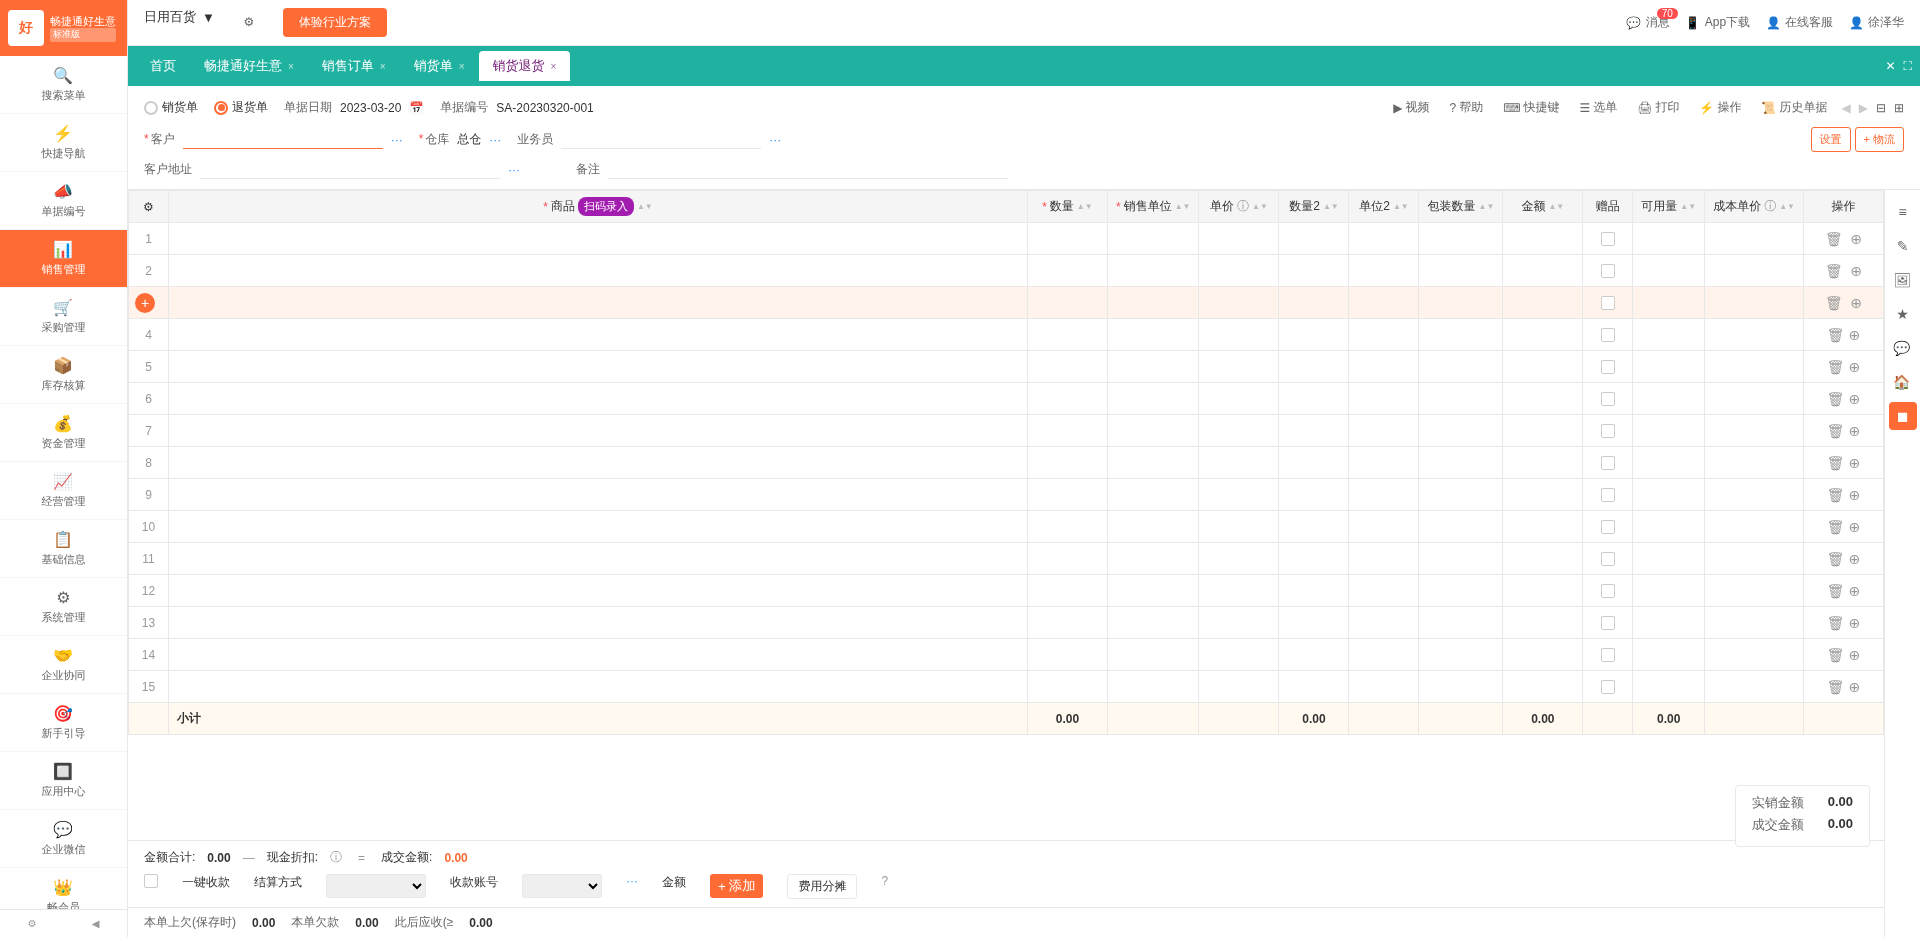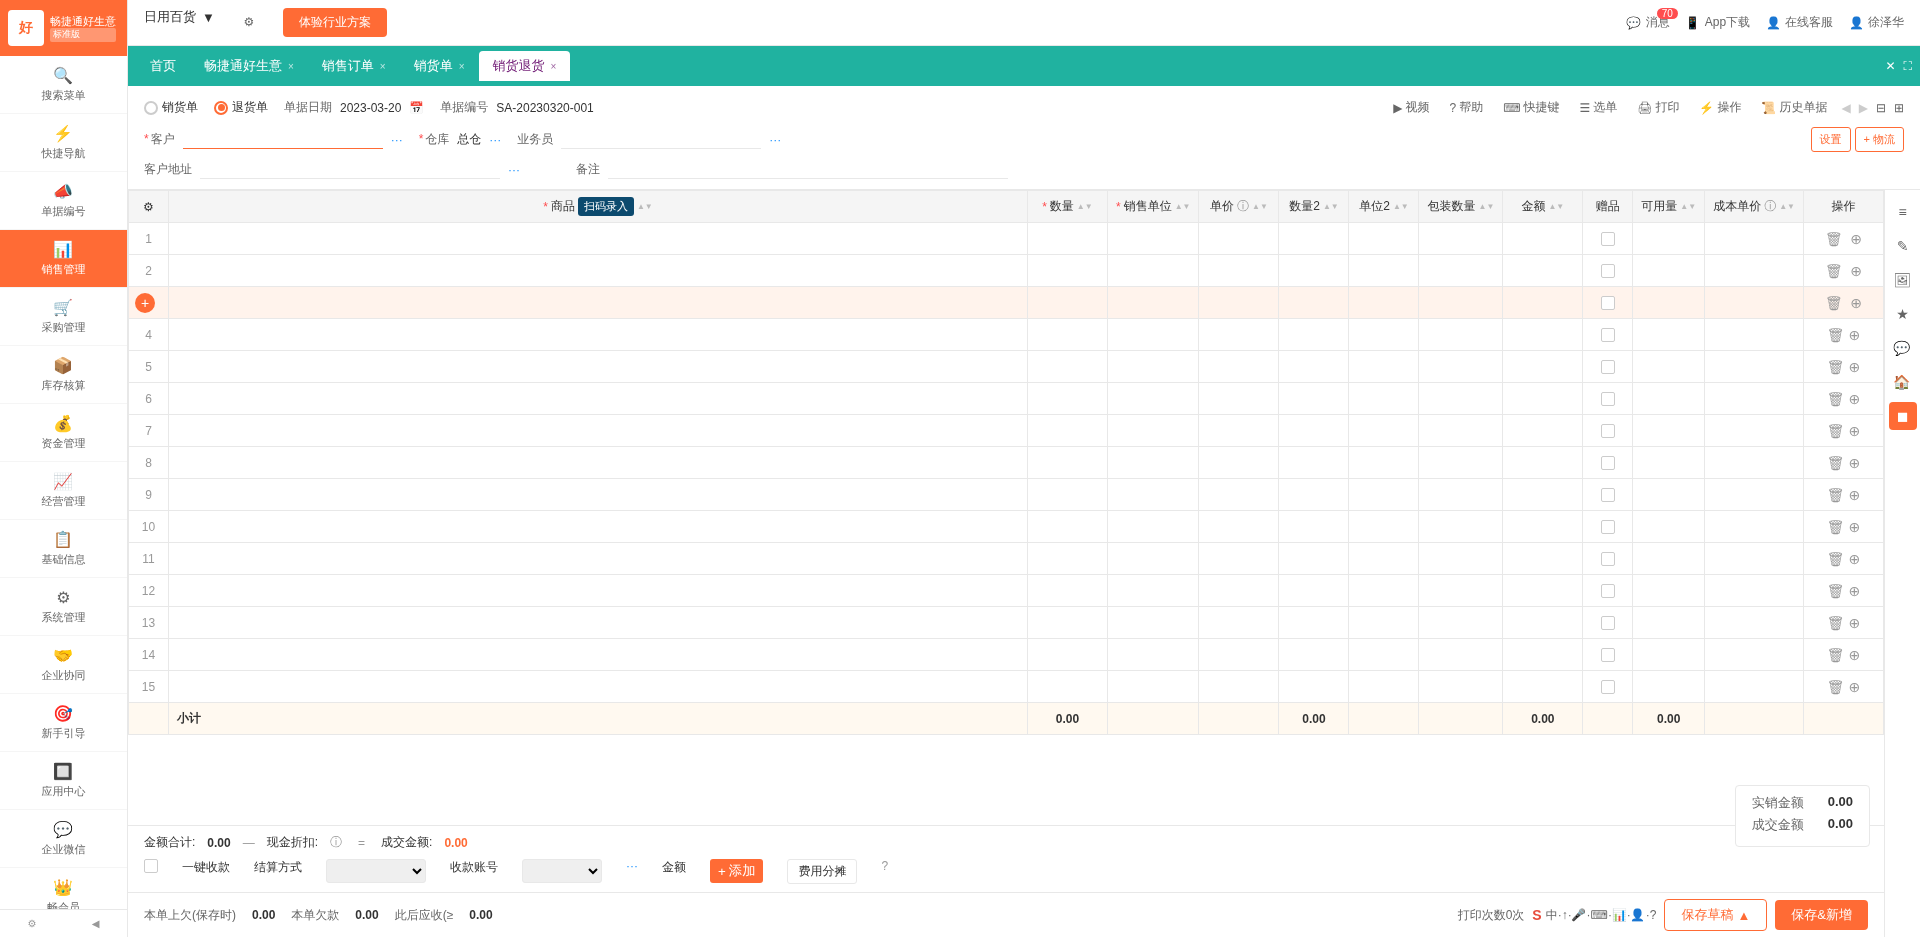--- a/index.html
+++ b/index.html
@@ -62,21 +62,21 @@
     
     .table-container { flex: 1; overflow-y: auto; background: #fff; }
     .data-table { width: 100%; border-collapse: collapse; }
     .data-table th { background: #f5f5f5; border: 1px solid #e8e8e8; padding: 6px 8px; font-size: 12px; font-weight: normal; color: #333; white-space: nowrap; text-align: center; position: sticky; top: 0; z-index: 10; }
     .data-table td { border: 1px solid #e8e8e8; padding: 4px 6px; font-size: 12px; height: 32px; }
     .data-table tr.active-row td { background: #fff3ec; }
 
     .col-num { width: 40px; text-align: center; color: #999; }
     .col-settings { width: 36px; text-align: center; }
     .col-product { min-width: 160px; }
-    .col-scan { background: #0c4a6e; color: #fff; padding: 2px 6px; border-radius: 3px; font-size: 11px; cursor: pointer; white-space: nowrap; }
+    .col-scan { background: #a21caf; color: #fff; padding: 2px 6px; border-radius: 8px; font-size: 11px; cursor: pointer; white-space: nowrap; }
     .col-qty { width: 80px; text-align: center; }
     .col-unit { width: 80px; text-align: center; }
     .col-price { width: 80px; text-align: center; }
     .col-qty2 { width: 70px; text-align: center; }
     .col-unit2 { width: 70px; text-align: center; }
     .col-pkg { width: 80px; text-align: center; }
     .col-amount { width: 80px; text-align: center; }
     .col-gift { width: 50px; text-align: center; }
     .col-avail { width: 70px; text-align: center; }
     .col-cost { width: 80px; text-align: center; }
@@ -811,32 +811,20 @@
 
         <div class="bottom-stats">
           <div class="stats-left">
             <span>本单上欠(保存时)</span>
             <span class="stats-amount">0.00</span>
             <span>本单欠款</span>
             <span class="stats-amount">0.00</span>
             <span>此后应收(≥</span>
             <span class="stats-amount">0.00</span>
           </div>
-          <div class="stats-right">
-            <span class="print-info">打印次数0次</span>
-            <div class="ime-bar">
-              <span style="color:#e74c3c;font-weight:bold;font-size:14px;">S</span>
-              <span style="font-size:12px;color:#666;">中·↑·🎤·⌨·📊·👤·?</span>
-            </div>
-            <button class="save-draft">
-              <span>保存草稿</span>
-              <span>▲</span>
-            </button>
-            <button class="save-new">保存&amp;新增</button>
-          </div>
         </div>
       </div>
 
       <div class="right-float">
         <div class="right-float-btn" title="列表">≡</div>
         <div class="right-float-btn" title="编辑">✎</div>
         <div class="right-float-btn" title="图片">🖼</div>
         <div class="right-float-btn" title="收藏">★</div>
         <div class="right-float-btn" title="消息">💬</div>
         <div class="right-float-btn" title="主页">🏠</div>

